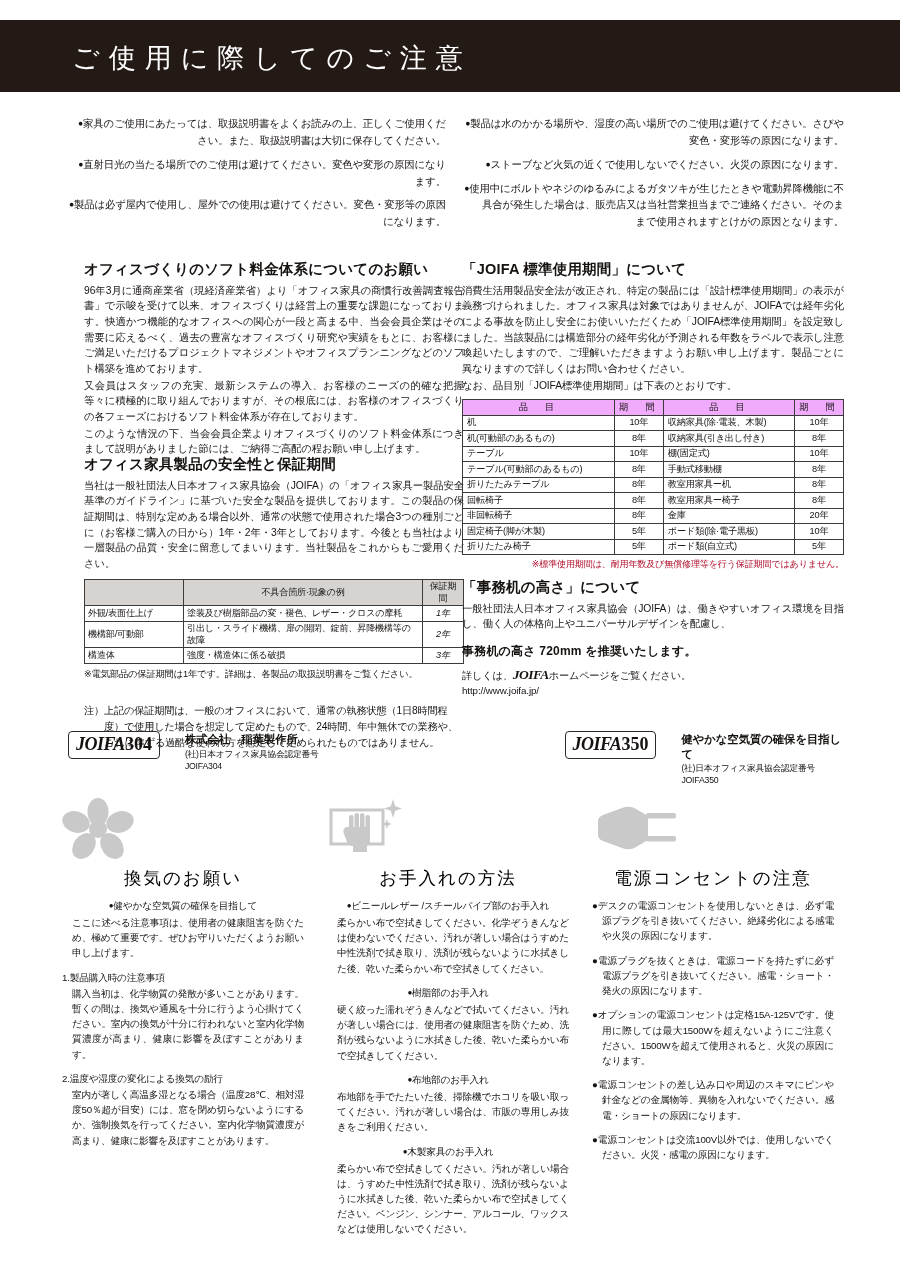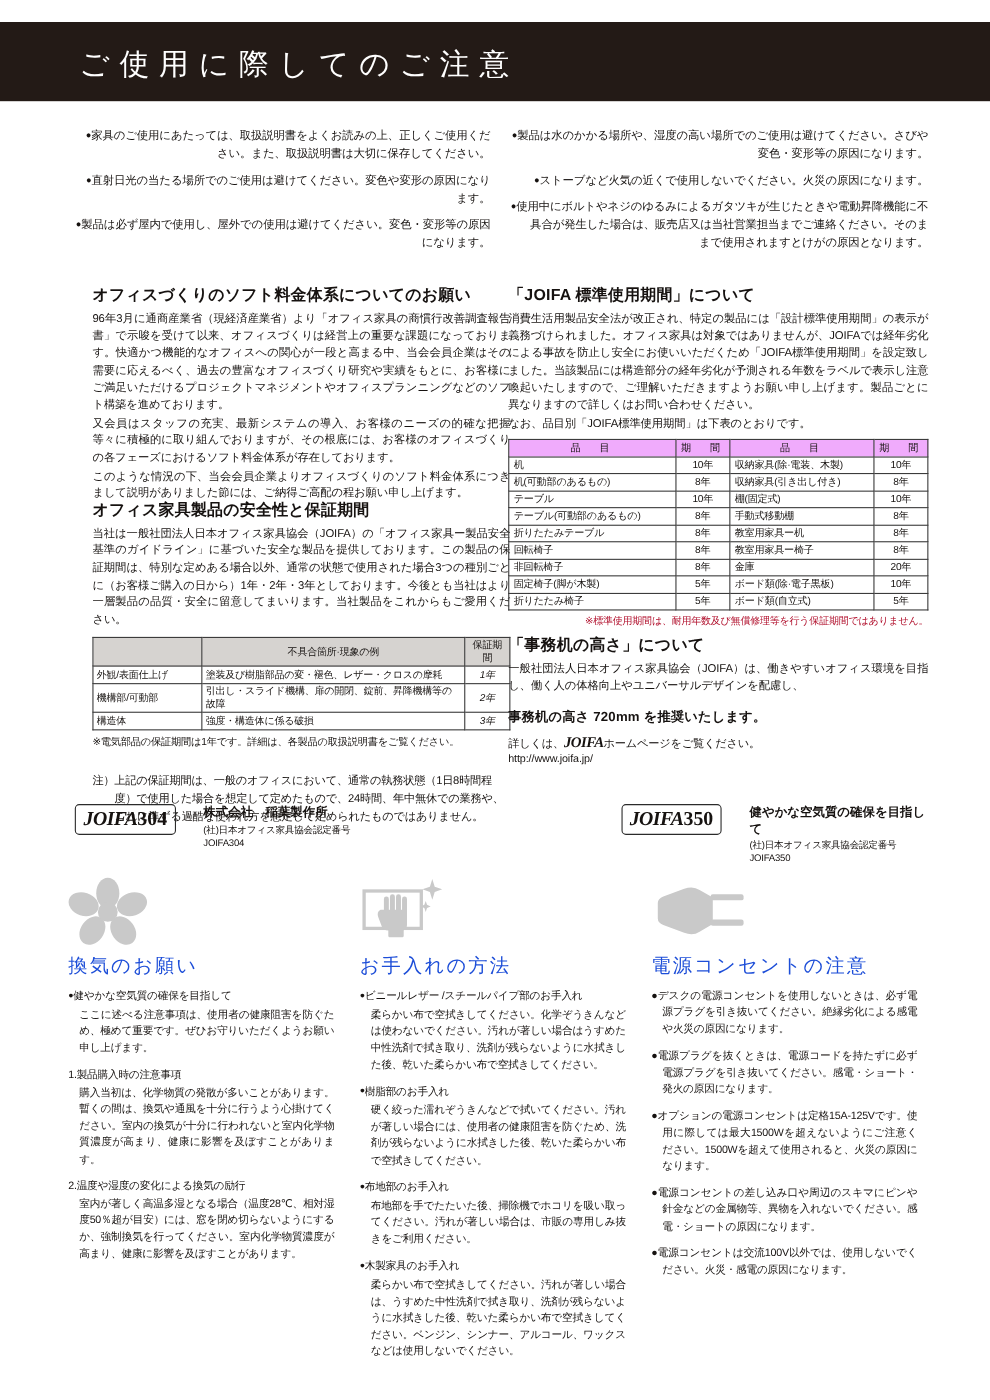--- a/index.html
+++ b/index.html
@@ -216,36 +216,38 @@
   .bcol:last-child { margin-right: 0; }
 
   .bicon {
     height: 66px;
     display: flex;
     align-items: flex-end;
   }
   .bicon svg { display: block; }
 
   .btitle {
-    color: #1d4ed8;
+    color: #000000;
     font-size: 17.5px;
     letter-spacing: 2px;
     margin-top: 7px;
     margin-bottom: 8px;
     font-weight: 400;
     white-space: nowrap;
+    text-align: center;
   }
 
   .b-bullet {
     font-size: 9.7px;
     line-height: 1.55;
     letter-spacing: -0.2px;
     padding-left: 10px;
     text-indent: -10px;
     margin-bottom: 2px;
+    text-align: center;
   }
   .b-bullet .dot { font-size: 8px; vertical-align: 1px; }
   .b-sub {
     font-size: 9.7px;
     line-height: 1.57;
     letter-spacing: -0.2px;
     margin: 0 0 9px 0;
     padding-left: 10px;
     text-align: justify;
   }

